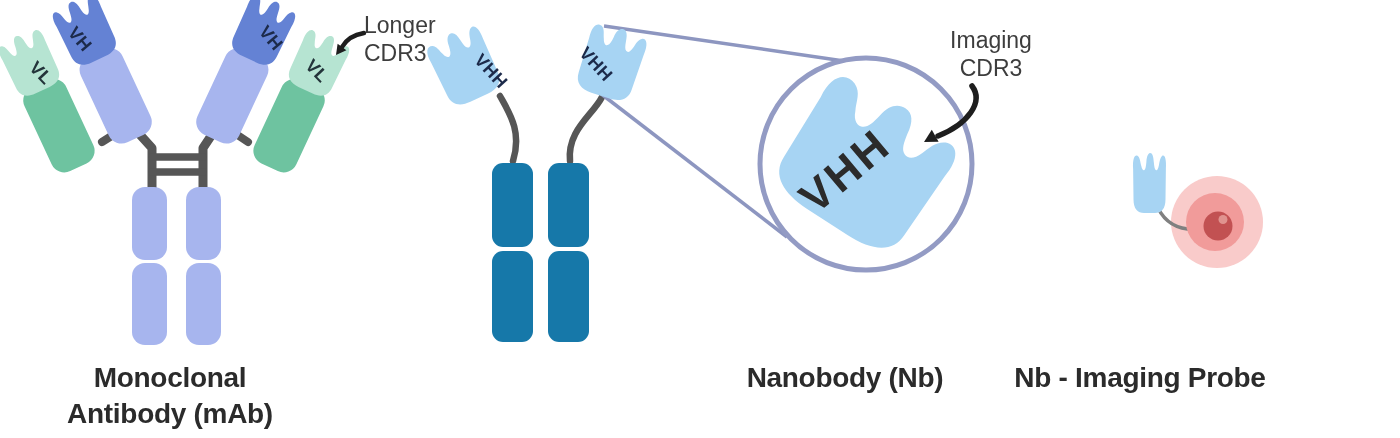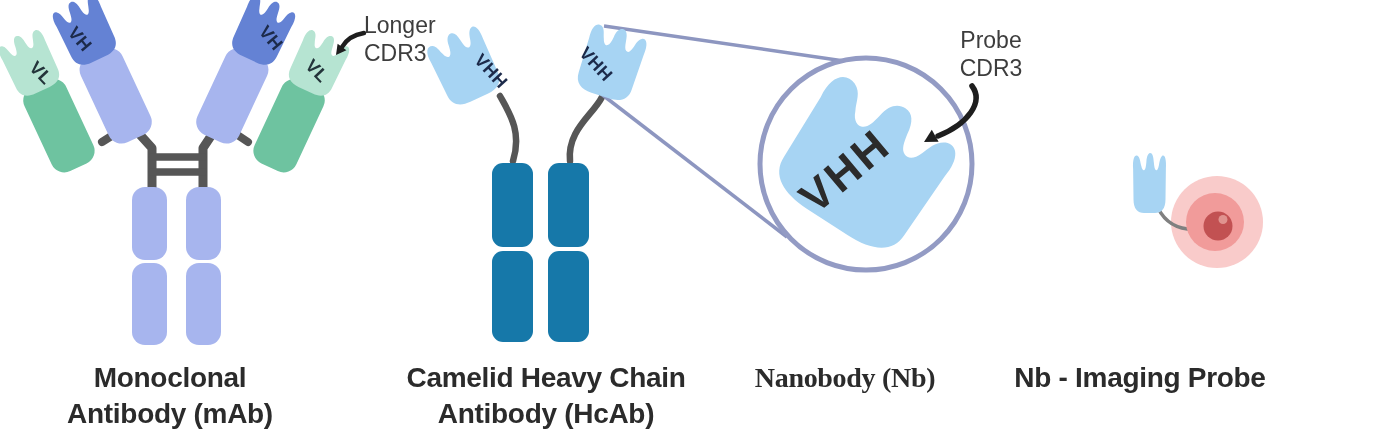--- a/index.html
+++ b/index.html
@@ -110,23 +110,21 @@
   <div class="tip-label" style="left:80px; top:39px; --r:50deg;">VH</div>
   <div class="tip-label vl" style="left:41px; top:73px; --r:46deg;">VL</div>
   <div class="tip-label" style="left:271px; top:38px; --r:50deg;">VH</div>
   <div class="tip-label vl" style="left:317px; top:71px; --r:46deg;">VL</div>
   <div class="tip-label" style="left:491px; top:71px; --r:47deg;">VHH</div>
   <div class="tip-label" style="left:596px; top:64px; --r:47deg;">VHH</div>
   <div class="big-vhh" style="left:845px; top:171px;">VHH</div>
 
   <div class="annotation" style="left:364px; top:11px;">Longer
 CDR3</div>
-  <div class="annotation centered" style="left:991px; top:26px;">Probe
+  <div class="annotation centered" style="left:991px; top:26px;">Imaging
 CDR3</div>
 
   <div class="panel-label" style="left:170px; top:360px;">Monoclonal
 Antibody (mAb)</div>
-  <div class="panel-label" style="left:546px; top:360px;">Camelid Heavy Chain
-Antibody (HcAb)</div>
-  <div class="panel-label" style="left:845px; top:360px;font-family:Liberation Serif, serif;">Nanobody (Nb)</div>
+  <div class="panel-label" style="left:845px; top:360px;">Nanobody (Nb)</div>
   <div class="panel-label" style="left:1123px; top:360px;margin-left:17px;">Nb - Imaging Probe</div>
 
 </div>
 
 </body></html>

